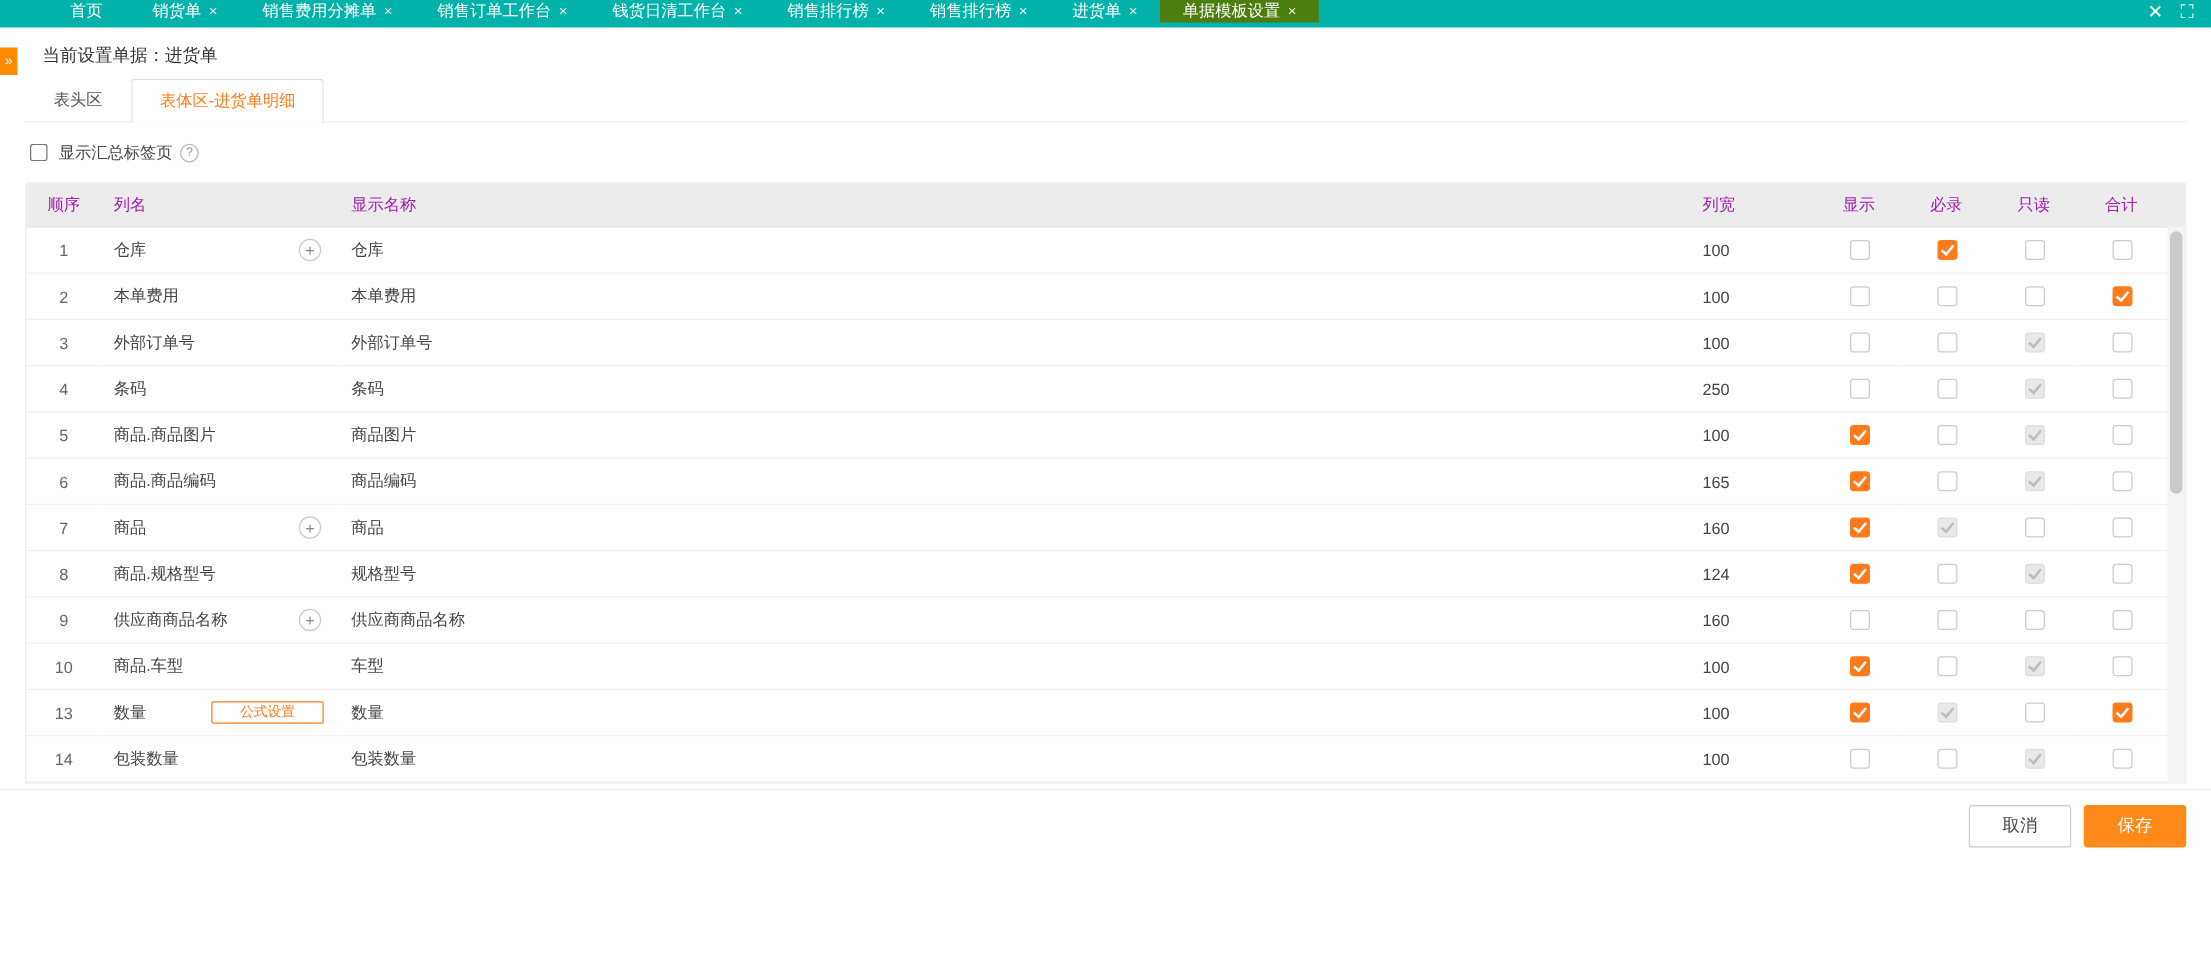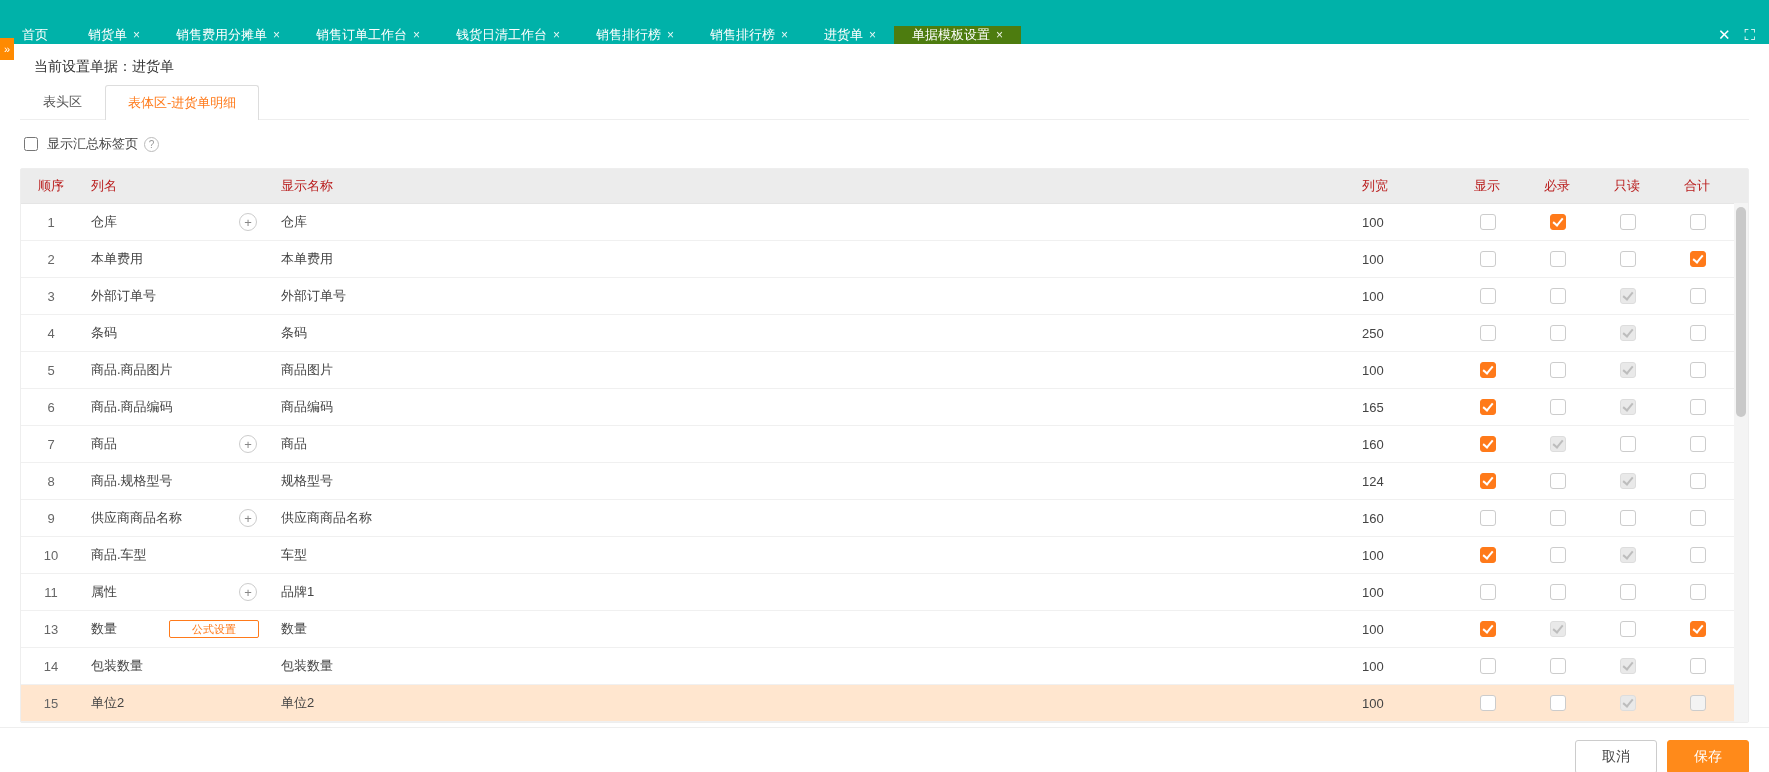--- a/index.html
+++ b/index.html
@@ -1,18 +1,18 @@
 <!DOCTYPE html>
 <html><head>
 <meta charset="utf-8">
 <style>
   html,body{margin:0;padding:0;font-family:"Microsoft YaHei","PingFang SC",Arial,sans-serif;font-size:13px;color:#333;background:#fff;}
   *{box-sizing:border-box;}
   
-  .topbar{background:#00b2a9;height:44px;display:flex;align-items:flex-end;color:#fff;position:relative;}
+  .topbar{background:#00b2a9;height:22px;display:flex;align-items:flex-start;color:#fff;position:relative;padding-left:34px;}
   .topbar .tab{display:flex;align-items:center;padding:0 18px;gap:6px;cursor:pointer;font-size:13px;white-space:nowrap;}
   .topbar .tab.home{padding:0 22px;}
   .topbar .tab.active{background:#4d7c0f;}
   .topbar .tab .x{font-size:12px;opacity:.9;}
   .topbar .right-icons{margin-left:auto;display:flex;align-items:center;gap:14px;padding:0 14px;}
   .topbar .right-icons span{cursor:pointer;font-size:15px;}
   
   .expand-handle{position:absolute;left:0;top:38px;width:14px;height:22px;background:#ff8a00;color:#fff;display:flex;align-items:center;justify-content:center;font-size:11px;cursor:pointer;z-index:3;}
   
   .subheader{padding:14px 20px 8px 34px;font-size:14px;color:#333;}
@@ -21,21 +21,21 @@
   .inner-tabs .itab{padding:8px 22px;border:1px solid transparent;border-bottom:none;cursor:pointer;font-size:13px;color:#555;}
   .inner-tabs .itab.active{border-color:#ddd;color:#ff7a1a;background:#fff;border-radius:3px 3px 0 0;position:relative;top:1px;}
   .tabs-underline{border-bottom:1px solid #eee;margin:0 20px 14px 20px;}
   
   .summary-row{display:flex;align-items:center;gap:6px;padding:0 20px 14px 20px;font-size:13px;color:#444;}
   .summary-row input{width:14px;height:14px;}
   .help-circle{display:inline-flex;align-items:center;justify-content:center;width:15px;height:15px;border:1px solid #bbb;border-radius:50%;font-size:10px;color:#999;cursor:pointer;}
   
   .table-wrap{margin:0 20px;border:1px solid #eee;border-radius:2px;position:relative;}
   table{width:100%;border-collapse:collapse;table-layout:fixed;}
-  thead th{background:#ececec;font-weight:normal;color:#b91c1c;text-align:left;padding:8px 10px;border-bottom:1px solid #e5e5e5;font-size:13px;}
+  thead th{background:#ececec;font-weight:normal;color:#a21caf;text-align:left;padding:8px 10px;border-bottom:1px solid #e5e5e5;font-size:13px;}
   thead th.center{text-align:center;}
   tbody td{padding:7px 10px;border-bottom:1px solid #f0f0f0;font-size:13px;color:#444;vertical-align:middle;}
   tbody tr.highlight{background:#ffe6cf;}
   col.c-seq{width:60px;}
   col.c-name{width:190px;}
   col.c-disp{}
   col.c-width{width:100px;}
   col.c-chk{width:70px;}
   col.c-scroll{width:16px;}
   td.seq{text-align:center;color:#666;}
@@ -254,61 +254,39 @@
           <td><span>商品.车型</span></td>
           <td>车型</td>
           <td>100</td>
           <td class="center"><input type="checkbox" class="chk" checked="" style=""></td>
           <td class="center"><input type="checkbox" class="chk" style=""></td>
           <td class="center"><input type="checkbox" class="chk" disabled="" checked="" style=""></td>
           <td class="center"><input type="checkbox" class="chk" style=""></td>
           <td></td>
         </tr>
         <tr>
-          <td class="seq">11</td>
-          <td><span>属性</span><span class="plus-btn">+</span></td>
-          <td>品牌1</td>
-          <td>100</td>
-          <td class="center"><input type="checkbox" class="chk" style=""></td>
-          <td class="center"><input type="checkbox" class="chk" style=""></td>
-          <td class="center"><input type="checkbox" class="chk" style=""></td>
-          <td class="center"><input type="checkbox" class="chk" style=""></td>
-          <td></td>
-        </tr>
-        <tr>
           <td class="seq">13</td>
           <td><span>数量</span><span class="formula-tag">公式设置</span></td>
           <td>数量</td>
           <td>100</td>
           <td class="center"><input type="checkbox" class="chk" checked="" style=""></td>
           <td class="center"><input type="checkbox" class="chk" disabled="" checked="" style=""></td>
           <td class="center"><input type="checkbox" class="chk" style=""></td>
           <td class="center"><input type="checkbox" class="chk" checked="" style=""></td>
           <td></td>
         </tr>
         <tr>
           <td class="seq">14</td>
           <td><span>包装数量</span></td>
           <td>包装数量</td>
           <td>100</td>
           <td class="center"><input type="checkbox" class="chk" style=""></td>
           <td class="center"><input type="checkbox" class="chk" style=""></td>
           <td class="center"><input type="checkbox" class="chk" disabled="" checked="" style=""></td>
           <td class="center"><input type="checkbox" class="chk" style=""></td>
-          <td></td>
-        </tr>
-        <tr class="highlight">
-          <td class="seq">15</td>
-          <td><span>单位2</span></td>
-          <td>单位2</td>
-          <td>100</td>
-          <td class="center"><input type="checkbox" class="chk" style=""></td>
-          <td class="center"><input type="checkbox" class="chk" style=""></td>
-          <td class="center"><input type="checkbox" class="chk" disabled="" checked="" style=""></td>
-          <td class="center"><input type="checkbox" class="chk" disabled="" style=""></td>
           <td></td>
         </tr>
       </tbody>
   </table>
   <div class="vscroll">
       <div class="thumb"></div>
     </div>
 </div>
 
 <div class="footer">

